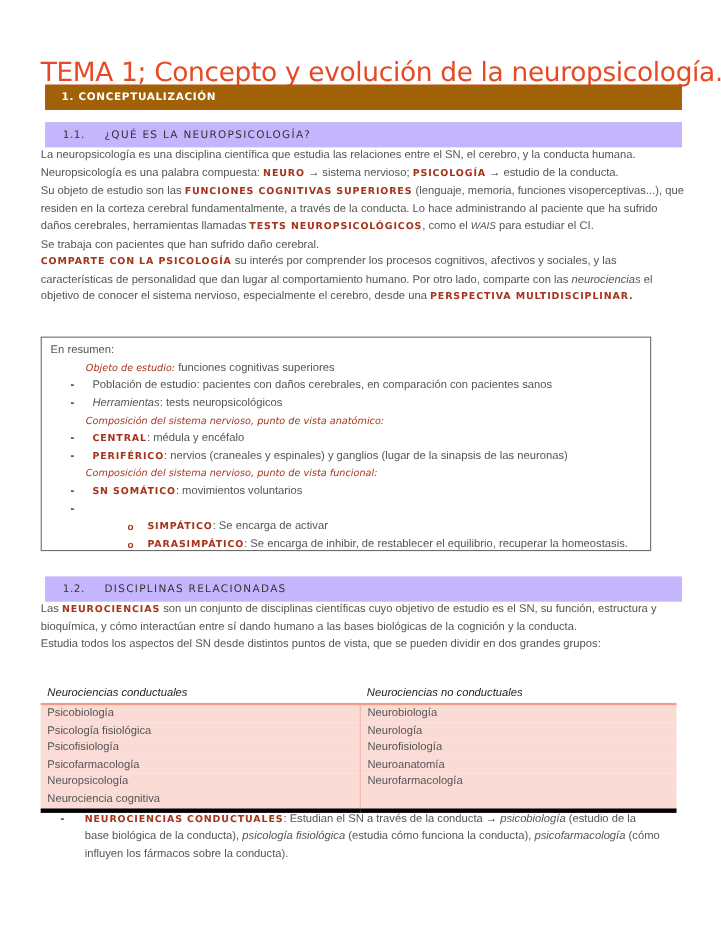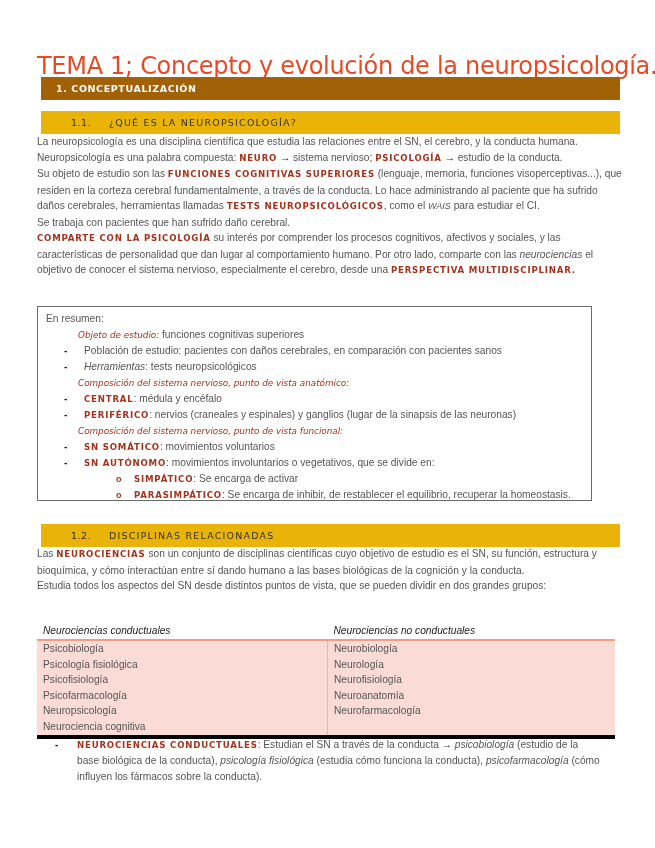--- a/index.html
+++ b/index.html
@@ -13,23 +13,23 @@
     letter-spacing: -0.3px; white-space: nowrap; font-weight: normal;
   }
   .h1bar {
     position: absolute; left: 41px; top: 77px; width: 579px; height: 23px;
     background: #a16207; border: 1px solid #d9451d; box-sizing: border-box;
     color: #fff; font-family: "DejaVu Sans", sans-serif; font-weight: bold;
     font-size: 9.5px; line-height: 22px; padding-left: 14px; letter-spacing: 0.6px;
   }
   .h2bar {
     position: absolute; left: 41px; height: 23px; width: 579px;
-    background: #eab308; box-sizing: border-box;
+    background: #c4b5fd; box-sizing: border-box;
     color: #333; font-family: "DejaVu Sans", sans-serif;
-    font-size: 9.5px; line-height: 23px; padding-left: 30px; letter-spacing: 1.2px;
+    font-size: 9.5px; line-height: 23px; padding-left: 16px; letter-spacing: 1.2px;
   }
   .h2bar .num { display: inline-block; width: 38px; letter-spacing: 0.5px; }
   .para {
     position: absolute; left: 37px; width: 585px; font-size: 10.2px;
     line-height: 15.5px; color: #555;
   }
   .para p { margin: 0; }
   .kw {
     font-family: "DejaVu Sans", sans-serif; font-weight: bold; color: #a6331c;
     font-size: 8.6px; letter-spacing: 0.8px;
@@ -114,21 +114,20 @@
     <span class="dash">-</span>
       <span><span class="kw">PERIFÉRICO</span><span>: nervios (craneales y espinales) y ganglios (lugar de la sinapsis de las neuronas)</span></span>
   </div>
   <div class="lbl">Composición del sistema nervioso, punto de vista funcional:</div>
   <div class="li">
     <span class="dash">-</span>
       <span><span class="kw">SN SOMÁTICO</span><span>: movimientos voluntarios</span></span>
   </div>
   <div class="li">
     <span class="dash">-</span>
-      <span><span class="kw">SN AUTÓNOMO</span><span>: movimientos involuntarios o vegetativos, que se divide en:</span></span>
   </div>
   <div class="li2">
     <span class="dot">o</span>
       <span><span class="kw">SIMPÁTICO</span><span>: Se encarga de activar</span></span>
   </div>
   <div class="li2">
     <span class="dot">o</span>
       <span><span class="kw">PARASIMPÁTICO</span><span>: Se encarga de inhibir, de restablecer el equilibrio, recuperar la homeostasis.</span></span>
   </div>
 </div>

